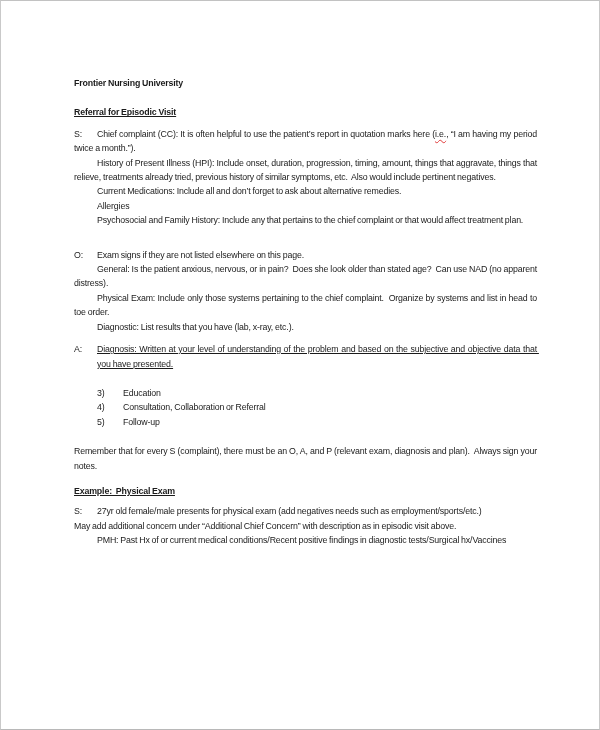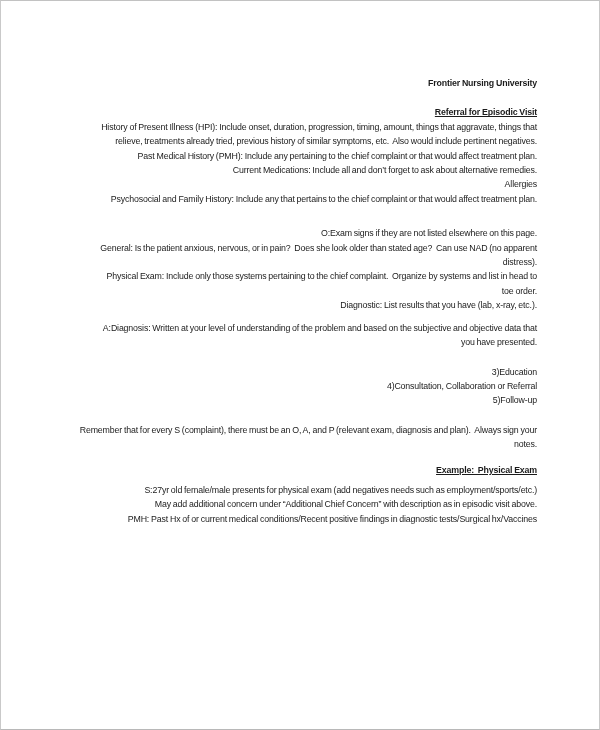--- a/index.html
+++ b/index.html
@@ -24,21 +24,20 @@
     box-sizing: border-box;
     padding: 75px 62px 0 73px;
     font-size: 8.8px;
     line-height: 14.4px;
     letter-spacing: -0.15px;
     word-spacing: -0.4px;
   }
   .doc p {
     margin: 0;
     white-space: pre-wrap;
-    text-align: right;
   }
   .bold { font-weight: bold; }
   .heading {
     font-weight: bold;
     text-decoration: underline;
   }
   .just { text-align: justify; }
   .indent { text-indent: 23px; }
   .soap-label {
     display: inline-block;
@@ -59,39 +58,39 @@
     text-decoration: underline;
     text-decoration-style: wavy;
     text-decoration-color: #e03a3a;
     text-decoration-thickness: 1px;
     text-underline-offset: 2px;
   }
   
   .gap-heading1 { margin-top: 15px !important; }
   .gap-s        { margin-top: 7px  !important; }
   .gap-o        { margin-top: 20px !important; }
-  .gap-a        { margin-top: 8px  !important; }
+  .gap-a        { margin-top: 8px  !important; text-decoration: underline; }
   .gap-p        { margin-top: 15px; }
   .gap-reminder { margin-top: 15px !important; }
   .gap-heading2 { margin-top: 11px !important; }
   .gap-ex-s     { margin-top: 6px  !important; }
 </style>
 </head>
 <body>
 
 <div class="page">
   <div class="doc">
 
     <p class="bold">Frontier Nursing University</p>
 
     <p class="heading gap-heading1">Referral for Episodic Visit</p>
 
+    <p class="just gap-s"><span class="soap-label">S:</span><span>Chief complaint (CC): It is often helpful to use the patient’s report in quotation marks here (</span><span class="spellcheck">i.e.</span><span>, “I am having my period twice a month.”).</span></p>
 
     <p class="just indent">History of Present Illness (HPI): Include onset, duration, progression, timing, amount, things that aggravate, things that relieve, treatments already tried, previous history of similar symptoms, etc.  Also would include pertinent negatives.</p>
-    <p class="just indent">Past Medical History (PMH): Include any pertaining to the chief complaint or that would affect treatment plan.</p>
     <p class="just indent">Current Medications: Include all and don’t forget to ask about alternative remedies.</p>
     <p class="just indent">Allergies</p>
     <p class="just indent">Psychosocial and Family History: Include any that pertains to the chief complaint or that would affect treatment plan.</p>
 
     <p class="just gap-o"><span class="soap-label">O:</span><span>Exam signs if they are not listed elsewhere on this page.</span></p>
 
     <p class="just indent">General: Is the patient anxious, nervous, or in pain?  Does she look older than stated age?  Can use NAD (no apparent distress).</p>
     <p class="just indent">Physical Exam: Include only those systems pertaining to the chief complaint.  Organize by systems and list in head to toe order.</p>
     <p class="just indent">Diagnostic: List results that you have (lab, x-ray, etc.).</p>
 

